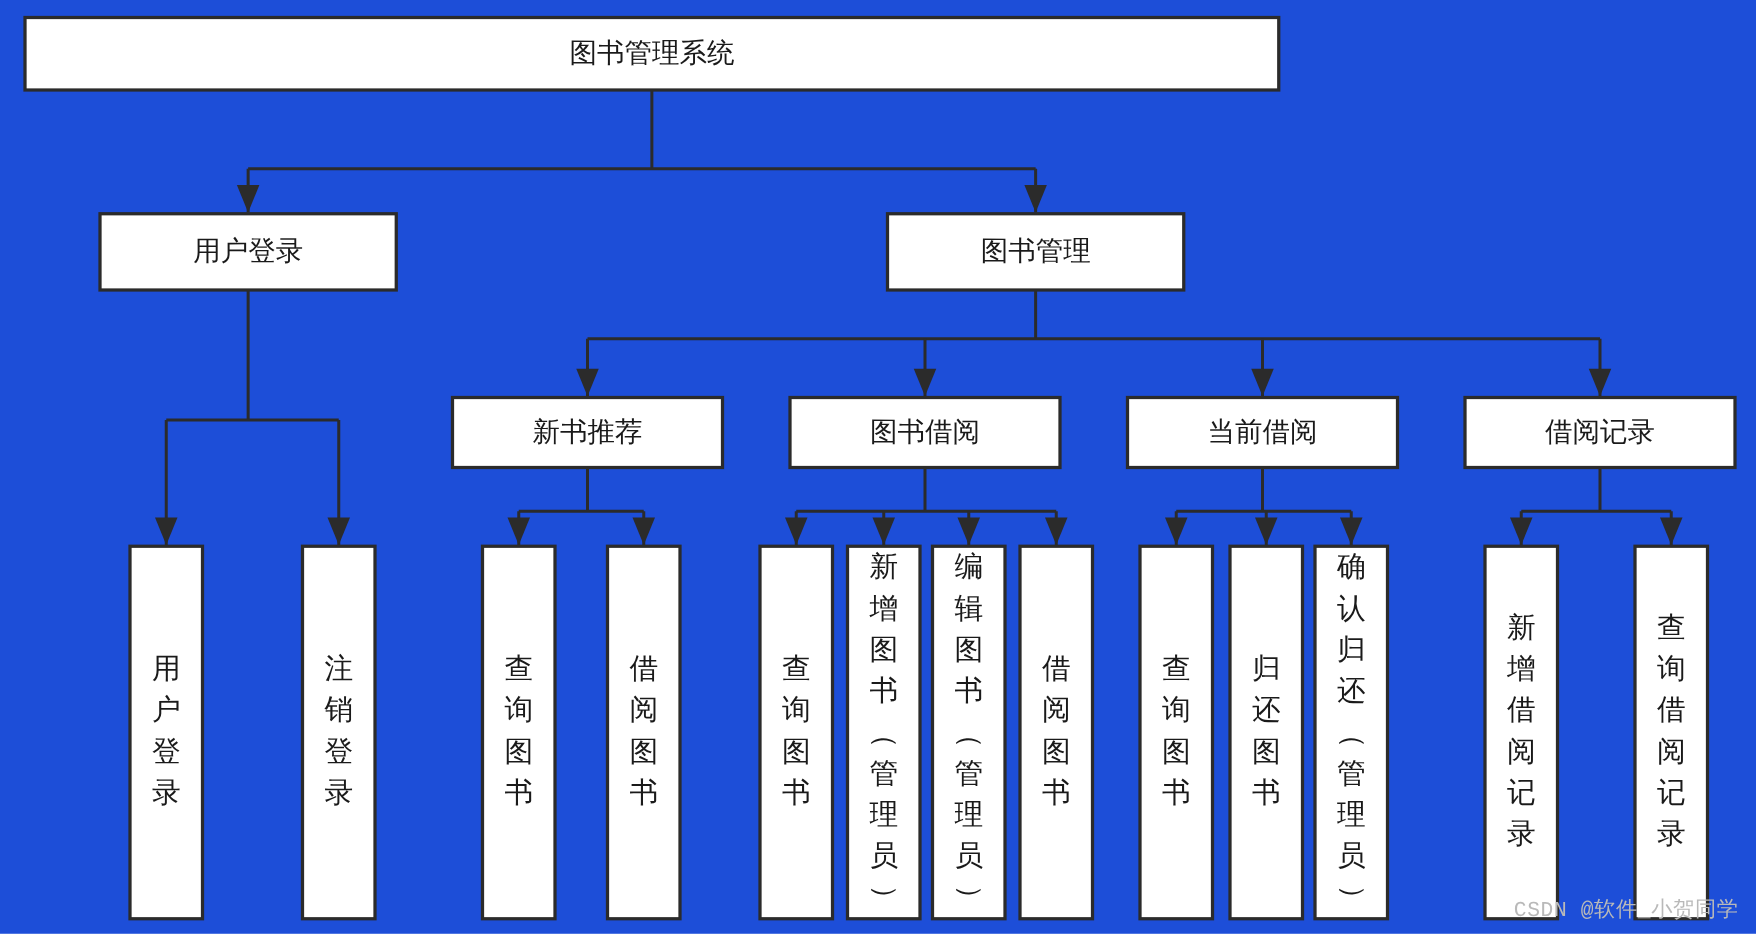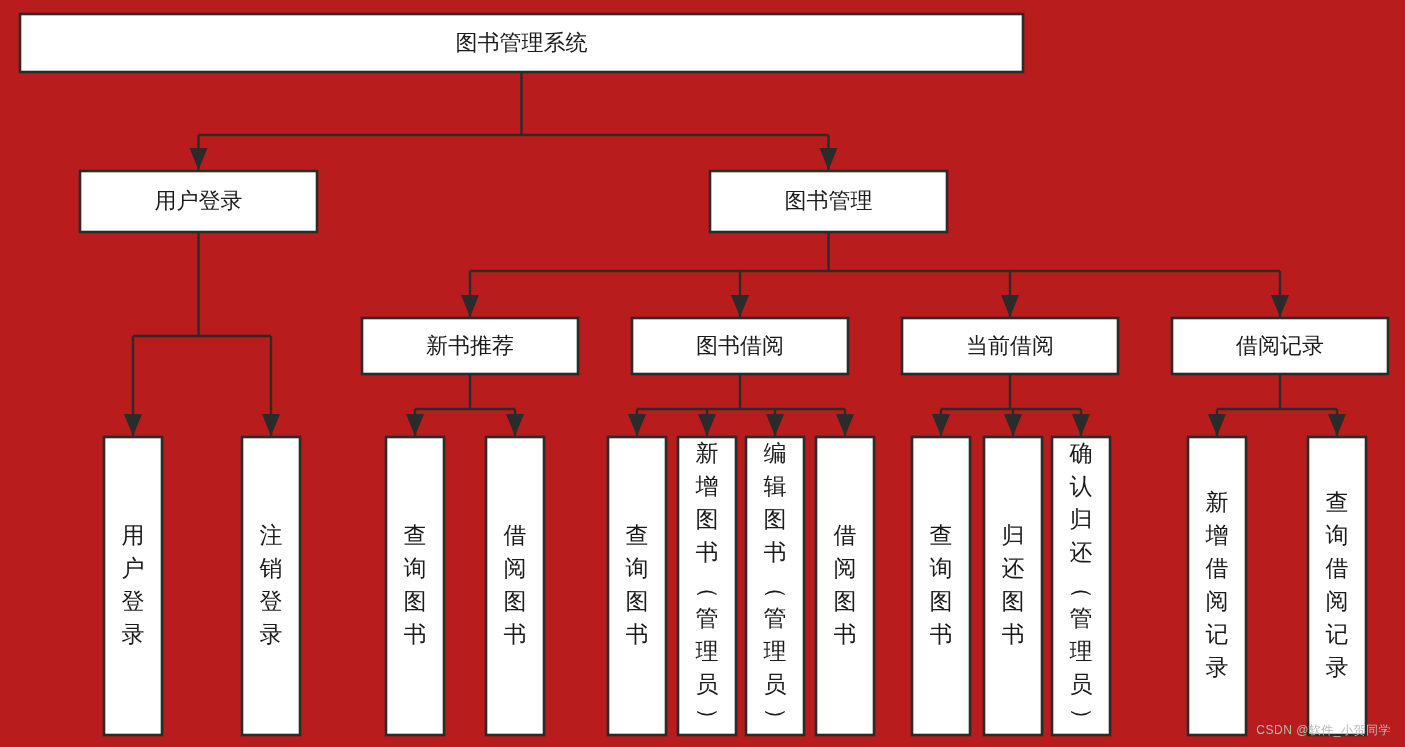--- a/index.html
+++ b/index.html
@@ -10,21 +10,21 @@
   body {
     width: 1405px;
     height: 747px;
     font-family: "Liberation Sans", sans-serif;
     overflow: hidden;
   }
   #diagram-root {
     position: relative;
     width: 1405px;
     height: 747px;
-    background: #b91c1c;
+    background: #1d4ed8;
   }
   svg#tree-svg {
     position: absolute;
     top: 0;
     left: 0;
     width: 1405px;
     height: 747px;
   }
   .node-box {
     fill: #ffffff;
@@ -52,22 +52,22 @@
     font-family: "Liberation Sans", sans-serif;
     font-size: 23px;
     fill: #1a1a1a;
     text-anchor: middle;
     dominant-baseline: middle;
   }
   .watermark {
     position: absolute;
     right: 14px;
     bottom: 8px;
-    font-family: Liberation Sans, sans-serif;
-    font-size: 12px;
+    font-family: Liberation Mono, monospace;
+    font-size: 17px;
     color: #b9b9b9;
     letter-spacing: 0.5px;
     white-space: nowrap;
     user-select: none;
   }
 </style>
 </head>
 <body>
 
 <div id="diagram-root">

